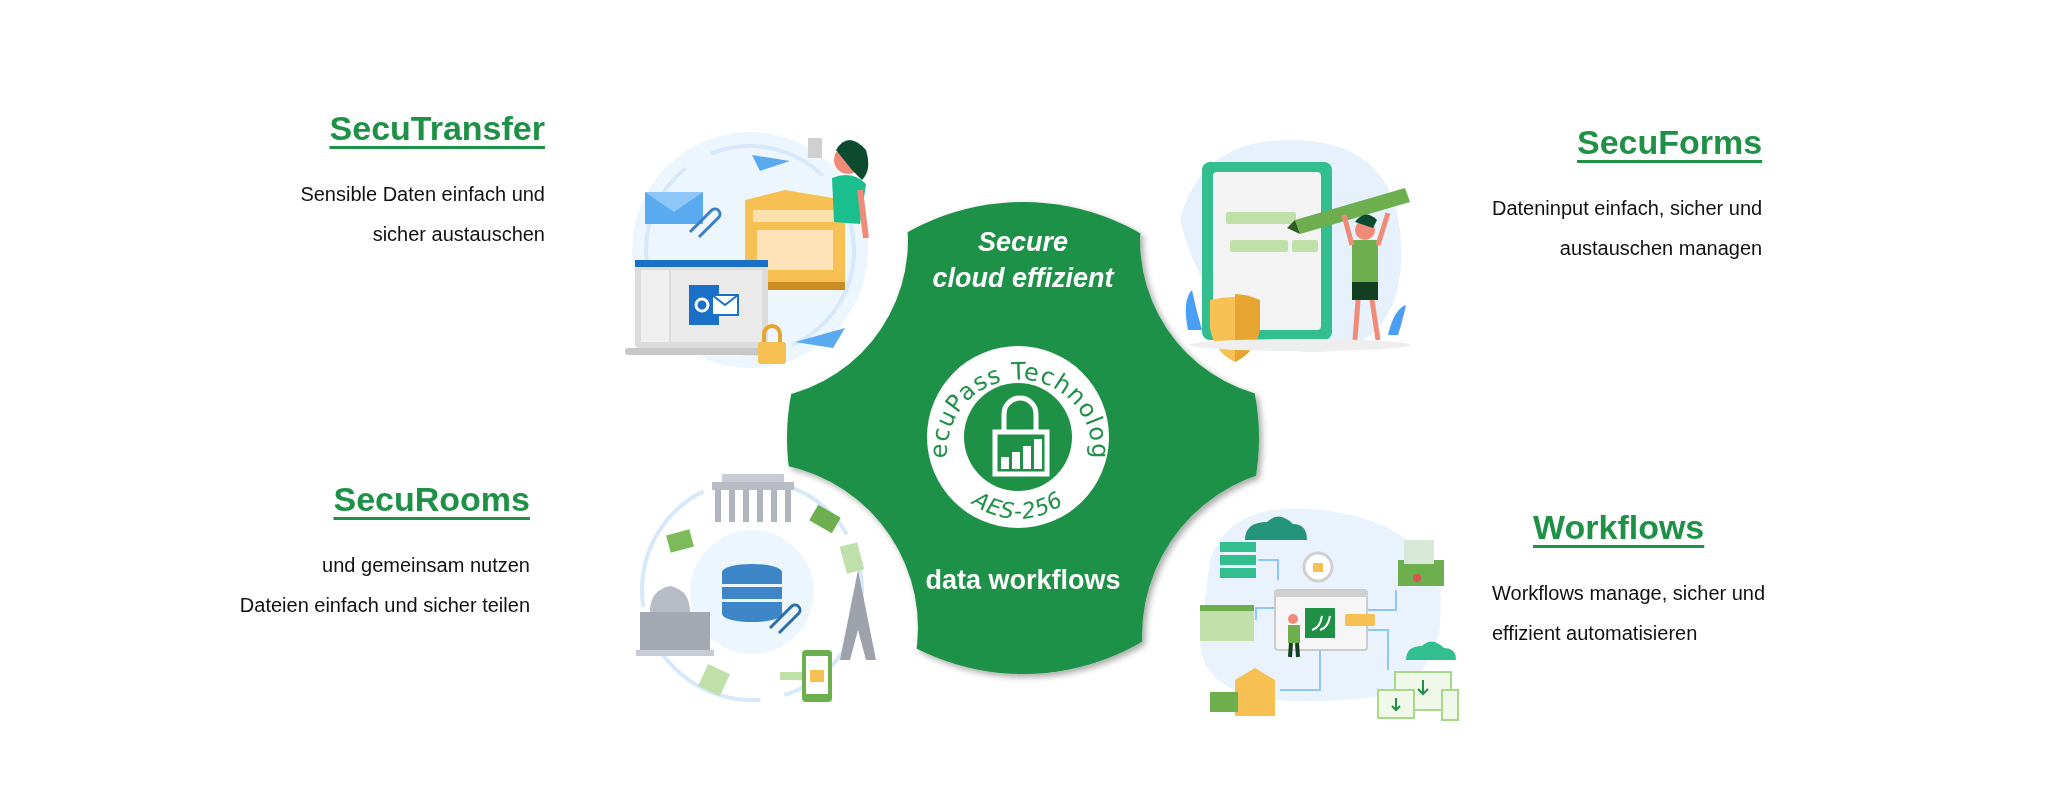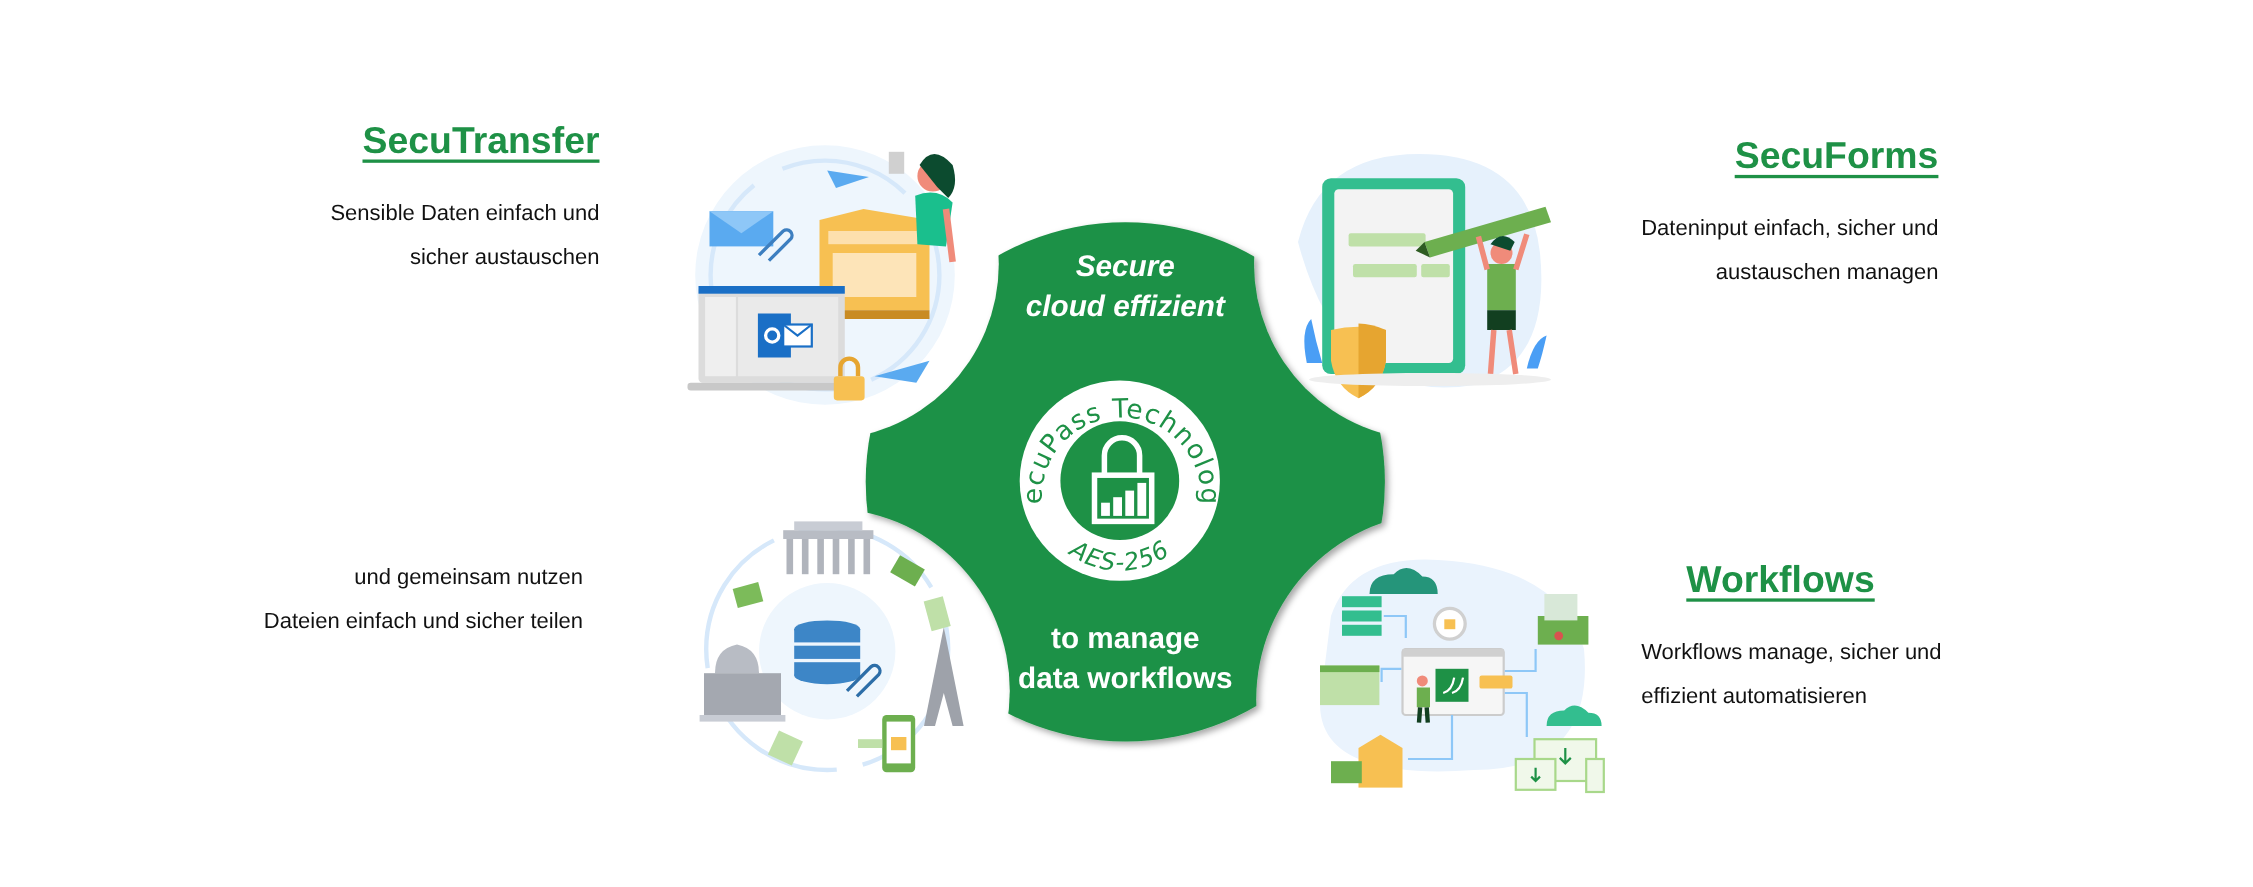--- a/index.html
+++ b/index.html
@@ -209,41 +209,41 @@
 
     <path d="M 1258 560 h 20 v 20 M 1256 620 v -12 h 18 M 1368 610 h 28 v -20 M 1368 630 h 20 v 40 M 1320 650 v 40 h -40" stroke="#8ec7f7" stroke-width="2" fill="none"></path>
   </g>
 </svg>
 
 <div class="hub-text" style="top:224px;font-style:italic;">
   <div>Secure</div>
   <div>cloud effizient</div>
 </div>
 <div class="hub-text" style="top:562px;">
-  <div>to manage</div>
   <div>data workflows</div>
 </div>
 
 <div class="product left" style="right:1503px; top:108px;">
   <a class="title">SecuTransfer</a>
   <div class="desc">
     <div>Sensible Daten einfach und</div>
     <div>sicher austauschen</div>
   </div>
 </div>
 
 <div class="product right" style="left:1505px; top:122px;text-align:right;">
   <a class="title">SecuForms</a>
   <div class="desc" style="margin-left:-13px;">
     <div>Dateninput einfach, sicher und</div>
     <div>austauschen managen</div>
   </div>
 </div>
 
 <div class="product left" style="right:1518px; top:479px;">
+  <a class="title">SecuRooms</a>
   <div class="desc">
     <div>und gemeinsam nutzen</div>
     <div>Dateien einfach und sicher teilen</div>
   </div>
 </div>
 
 <div class="product right" style="left:1505px; top:507px;">
   <a class="title">Workflows</a>
   <div class="desc" style="margin-left:-13px;">
     <div>Workflows manage, sicher und</div>

